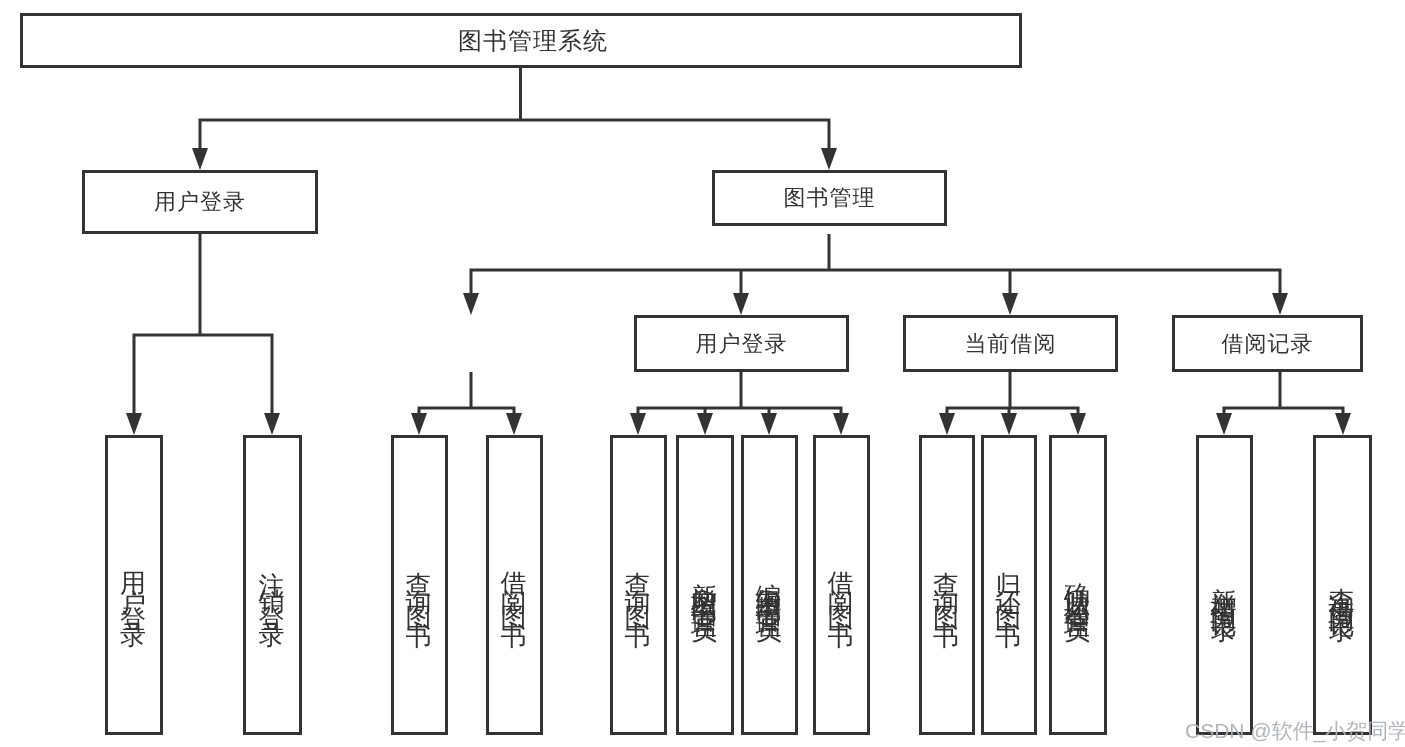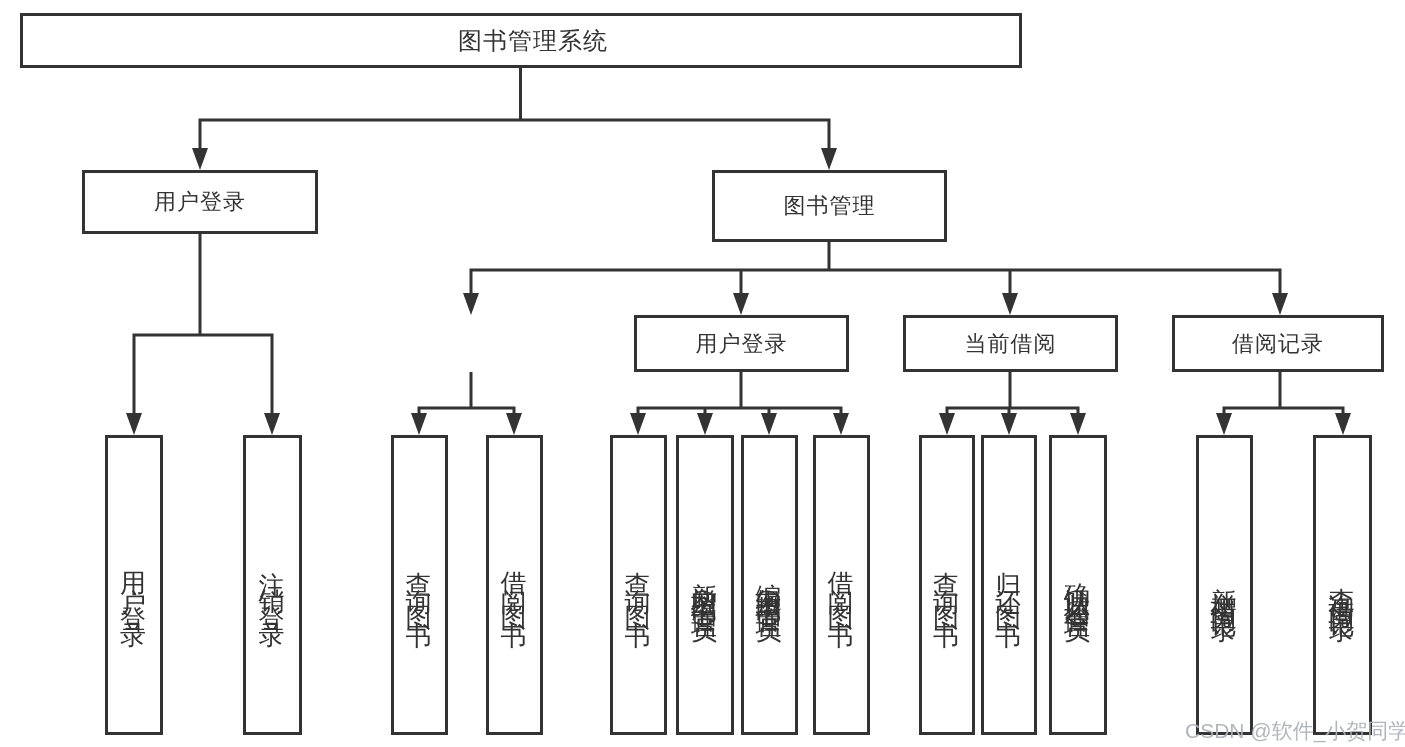--- a/index.html
+++ b/index.html
@@ -119,31 +119,31 @@
     </g>
   </svg>
 
   <div class="node node-h node-root" style="left:20px; top:13px; width:1002px; height:55px;padding-left:24px;">
     <span>图书管理系统</span>
   </div>
 
   <div class="node node-h" style="left:82px; top:170px; width:236px; height:64px;">
     <span>用户登录</span>
   </div>
-  <div class="node node-h" style="left:712px; top:170px; width:235px; height:72px;">
+  <div class="node node-h" style="left:712px; top:170px; width:235px; height:56px;">
     <span>图书管理</span>
   </div>
 
   <div class="node node-h" style="left:634px; top:315px; width:215px; height:57px;">
     <span>用户登录</span>
   </div>
   <div class="node node-h" style="left:903px; top:315px; width:215px; height:57px;">
     <span>当前借阅</span>
   </div>
-  <div class="node node-h" style="left:1172px; top:315px; width:212px; height:57px;">
+  <div class="node node-h" style="left:1172px; top:315px; width:191px; height:57px;">
     <span>借阅记录</span>
   </div>
 
   <div class="leaf" style="left:105px; width:58px;">
     <span class="vtext vt-short">用户登录</span>
   </div>
   <div class="leaf" style="left:243px; width:59px;">
     <span class="vtext vt-short">注销登录</span>
   </div>
 

